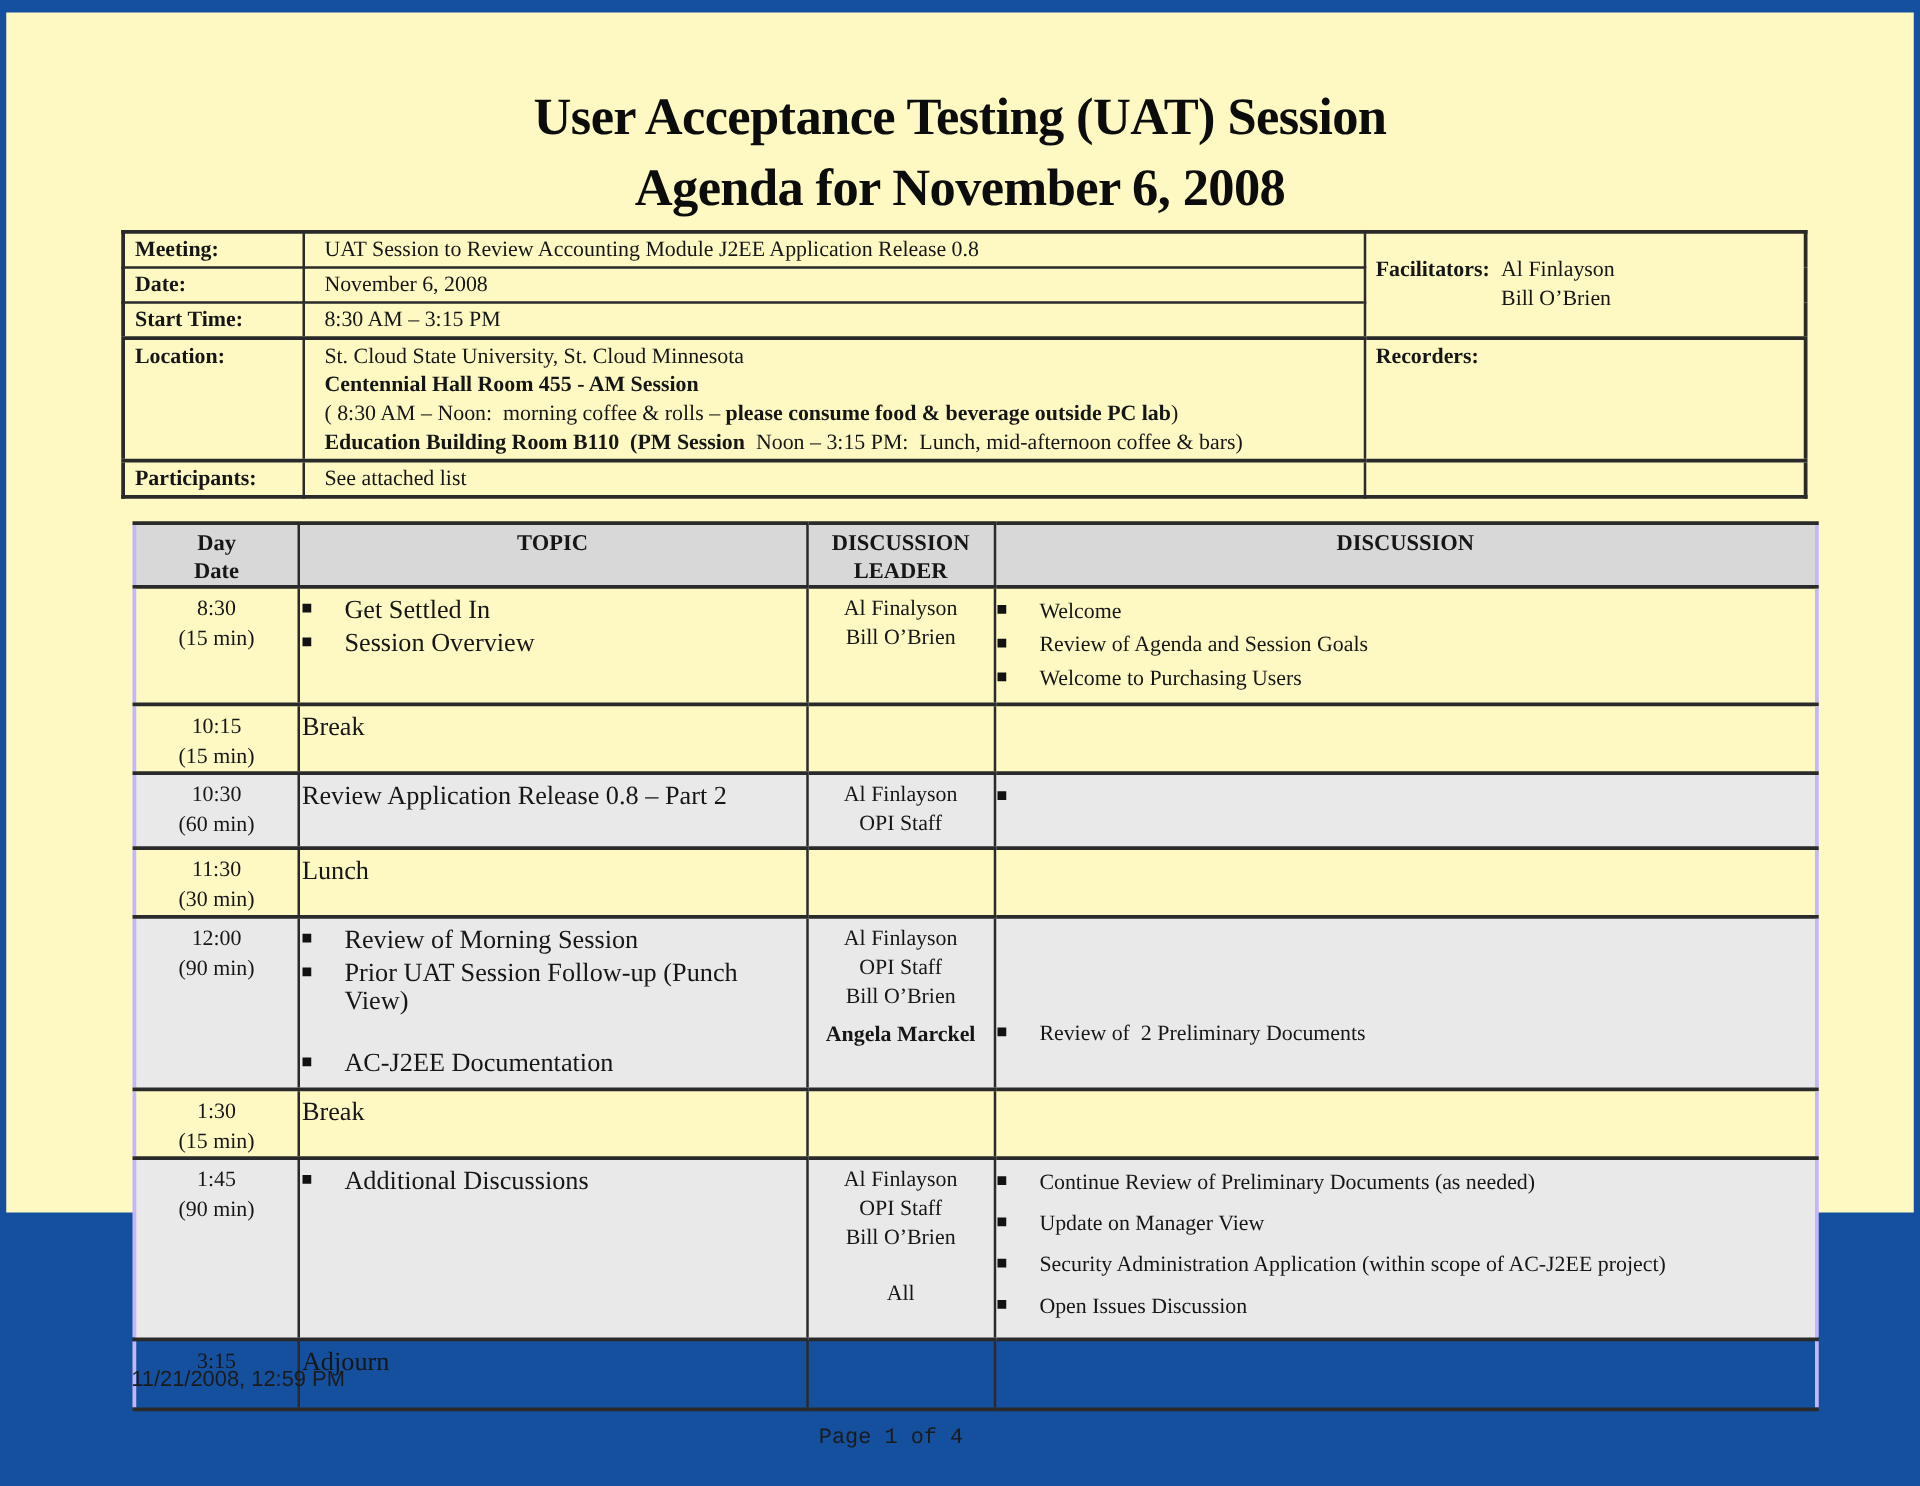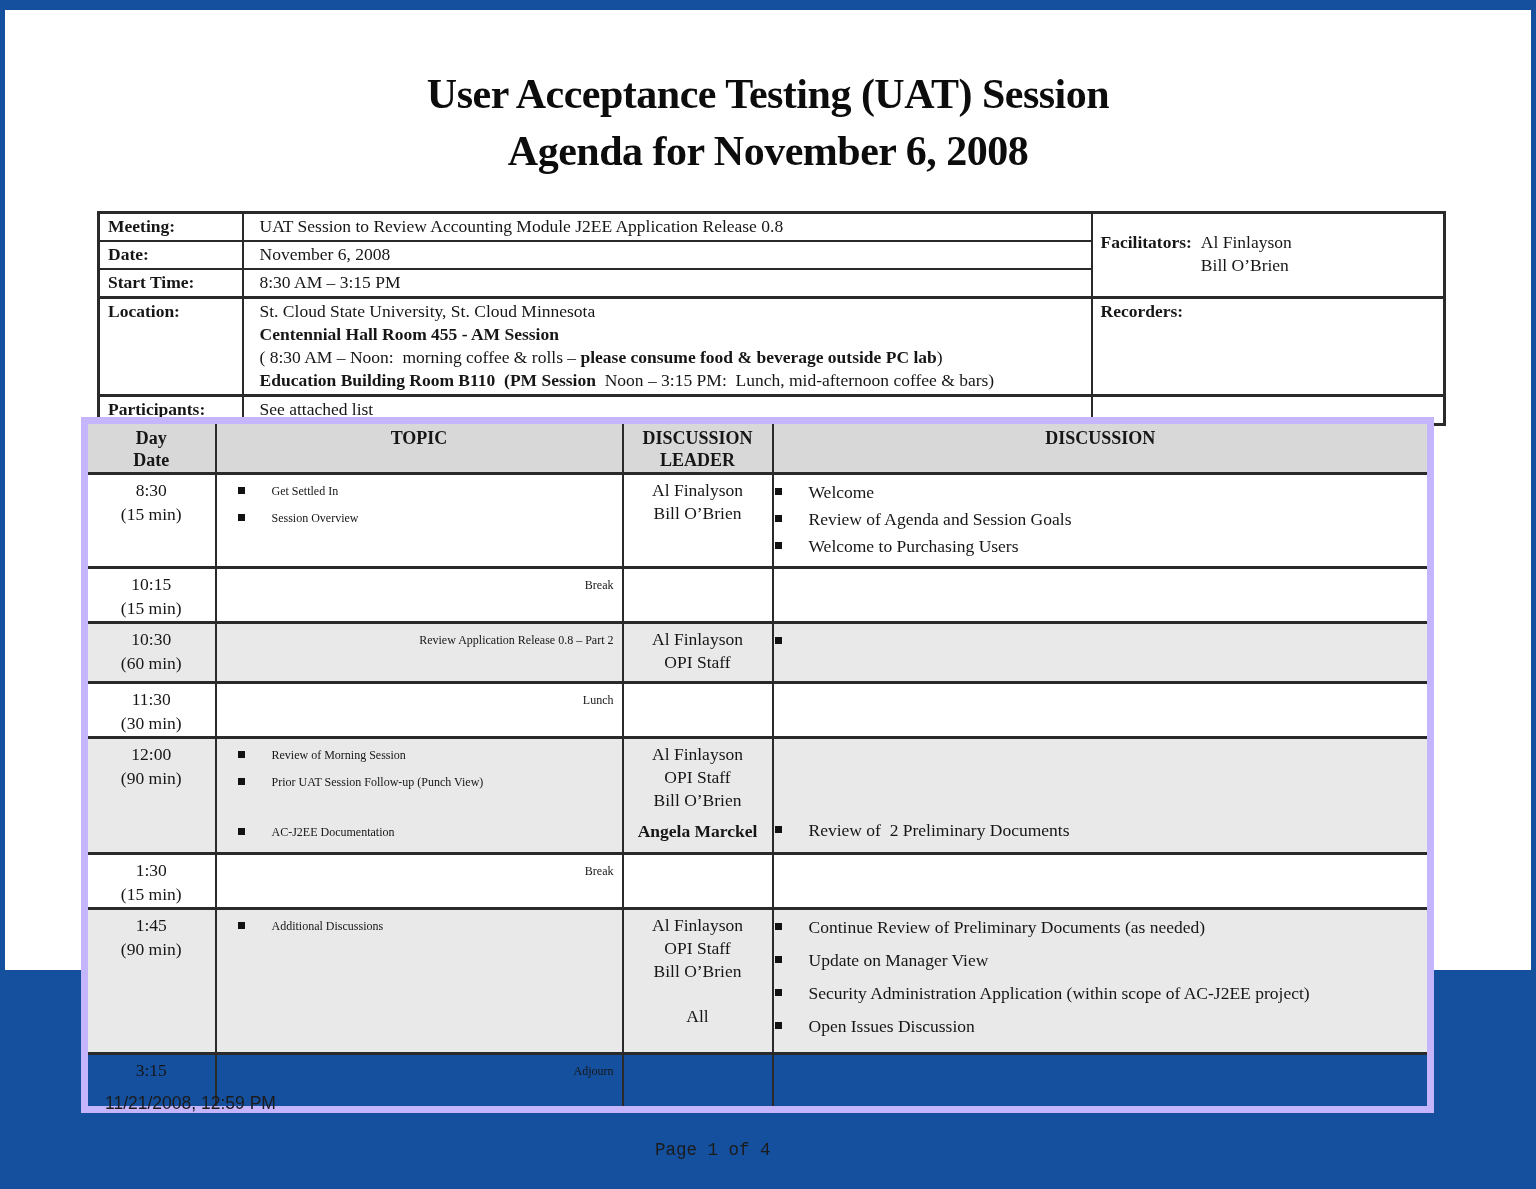--- a/index.html
+++ b/index.html
@@ -4,61 +4,61 @@
 <style>
   html,body { margin:0; padding:0; }
   body {
     width:1536px; height:1189px; position:relative;
     background:#15509e;
     font-family:"Liberation Serif", serif;
     color:#161616;
   }
   .page {
     position:absolute; left:5px; top:10px; width:1526px; height:960px;
-    background:#ffffff;
+    background:#fef9c3;
   }
   
   .doc-title {
     position:absolute; top:56px; left:0; width:100%;
     text-align:center; font-weight:bold; font-size:42px; line-height:57px;
     color:#0c0c0c; letter-spacing:-0.5px;
   }
   
   table { border-collapse:collapse; }
   .info-table {
-    position:absolute; left:92px; top:201px; width:1346px;
+    position:absolute; left:92px; top:174px; width:1346px;
     table-layout:fixed; border:3px solid #2a2a2a;padding-left:35px;
   }
   .info-table td {
     border:2px solid #2a2a2a; vertical-align:top;
     font-size:17.5px; line-height:23px; padding:1px 6px 2px 8px;
   }
   .info-table tr.hv td { border-top-width:3px; }
   .info-table .lbl { font-weight:bold; }
   .info-table td.val { padding-left:16px; }
   .loc-line { white-space:pre-wrap; }
   .b { font-weight:bold; }
   .fac-wrap { display:flex;margin-top:16px; }
   .fac-names { margin-left:9px; }
   
   .sched-table {
-    position:absolute; left:76px; top:407px; width:1346px;
-    table-layout:fixed; border:7px solid #c4b5fd;
+    position:absolute; left:101px; top:407px; width:1346px;
+    table-layout:fixed; border:3px solid #c4b5fd;
   }
   .sched-table th, .sched-table td {
     border:2px solid #2a2a2a; border-top-width:3px; border-bottom-width:3px;
     vertical-align:top;
   }
   .sched-table thead th {
     background:#d8d8d8; font-size:18px; font-weight:bold;
     text-align:center; padding-top:3px; line-height:22px;
   }
   .sched-table tr.shade td { background:#e9e9e9; }
   td.time { text-align:center; font-size:17.5px; line-height:24px; padding-top:3px; }
-  td.topic { font-size:12px; line-height:22px; padding:5px 8px 4px 21px;text-align:right; }
+  td.topic { font-size:21px; line-height:22px; padding:5px 8px 4px 2px; }
   td.leader { text-align:center; font-size:17.5px; line-height:23px; padding-top:4px; }
   td.disc { font-size:17.5px; line-height:22px; padding:6px 10px 4px 1px; }
   .plain { white-space:pre-wrap; }
   .bl { display:flex; align-items:flex-start; margin:0 0 5px 0; }
   .sq { width:7px; height:7px; background:#121212; flex:0 0 7px; margin-top:7px; }
   .bl .txt { margin-left:27px; white-space:pre-wrap; }
   .spread .bl { margin-bottom:11px; }
   .topic-bottom { margin-top:28px; }
   .leader-bottom-sm { margin-top:8px;font-weight:bold; }
   .leader-bottom-lg { margin-top:22px; }

